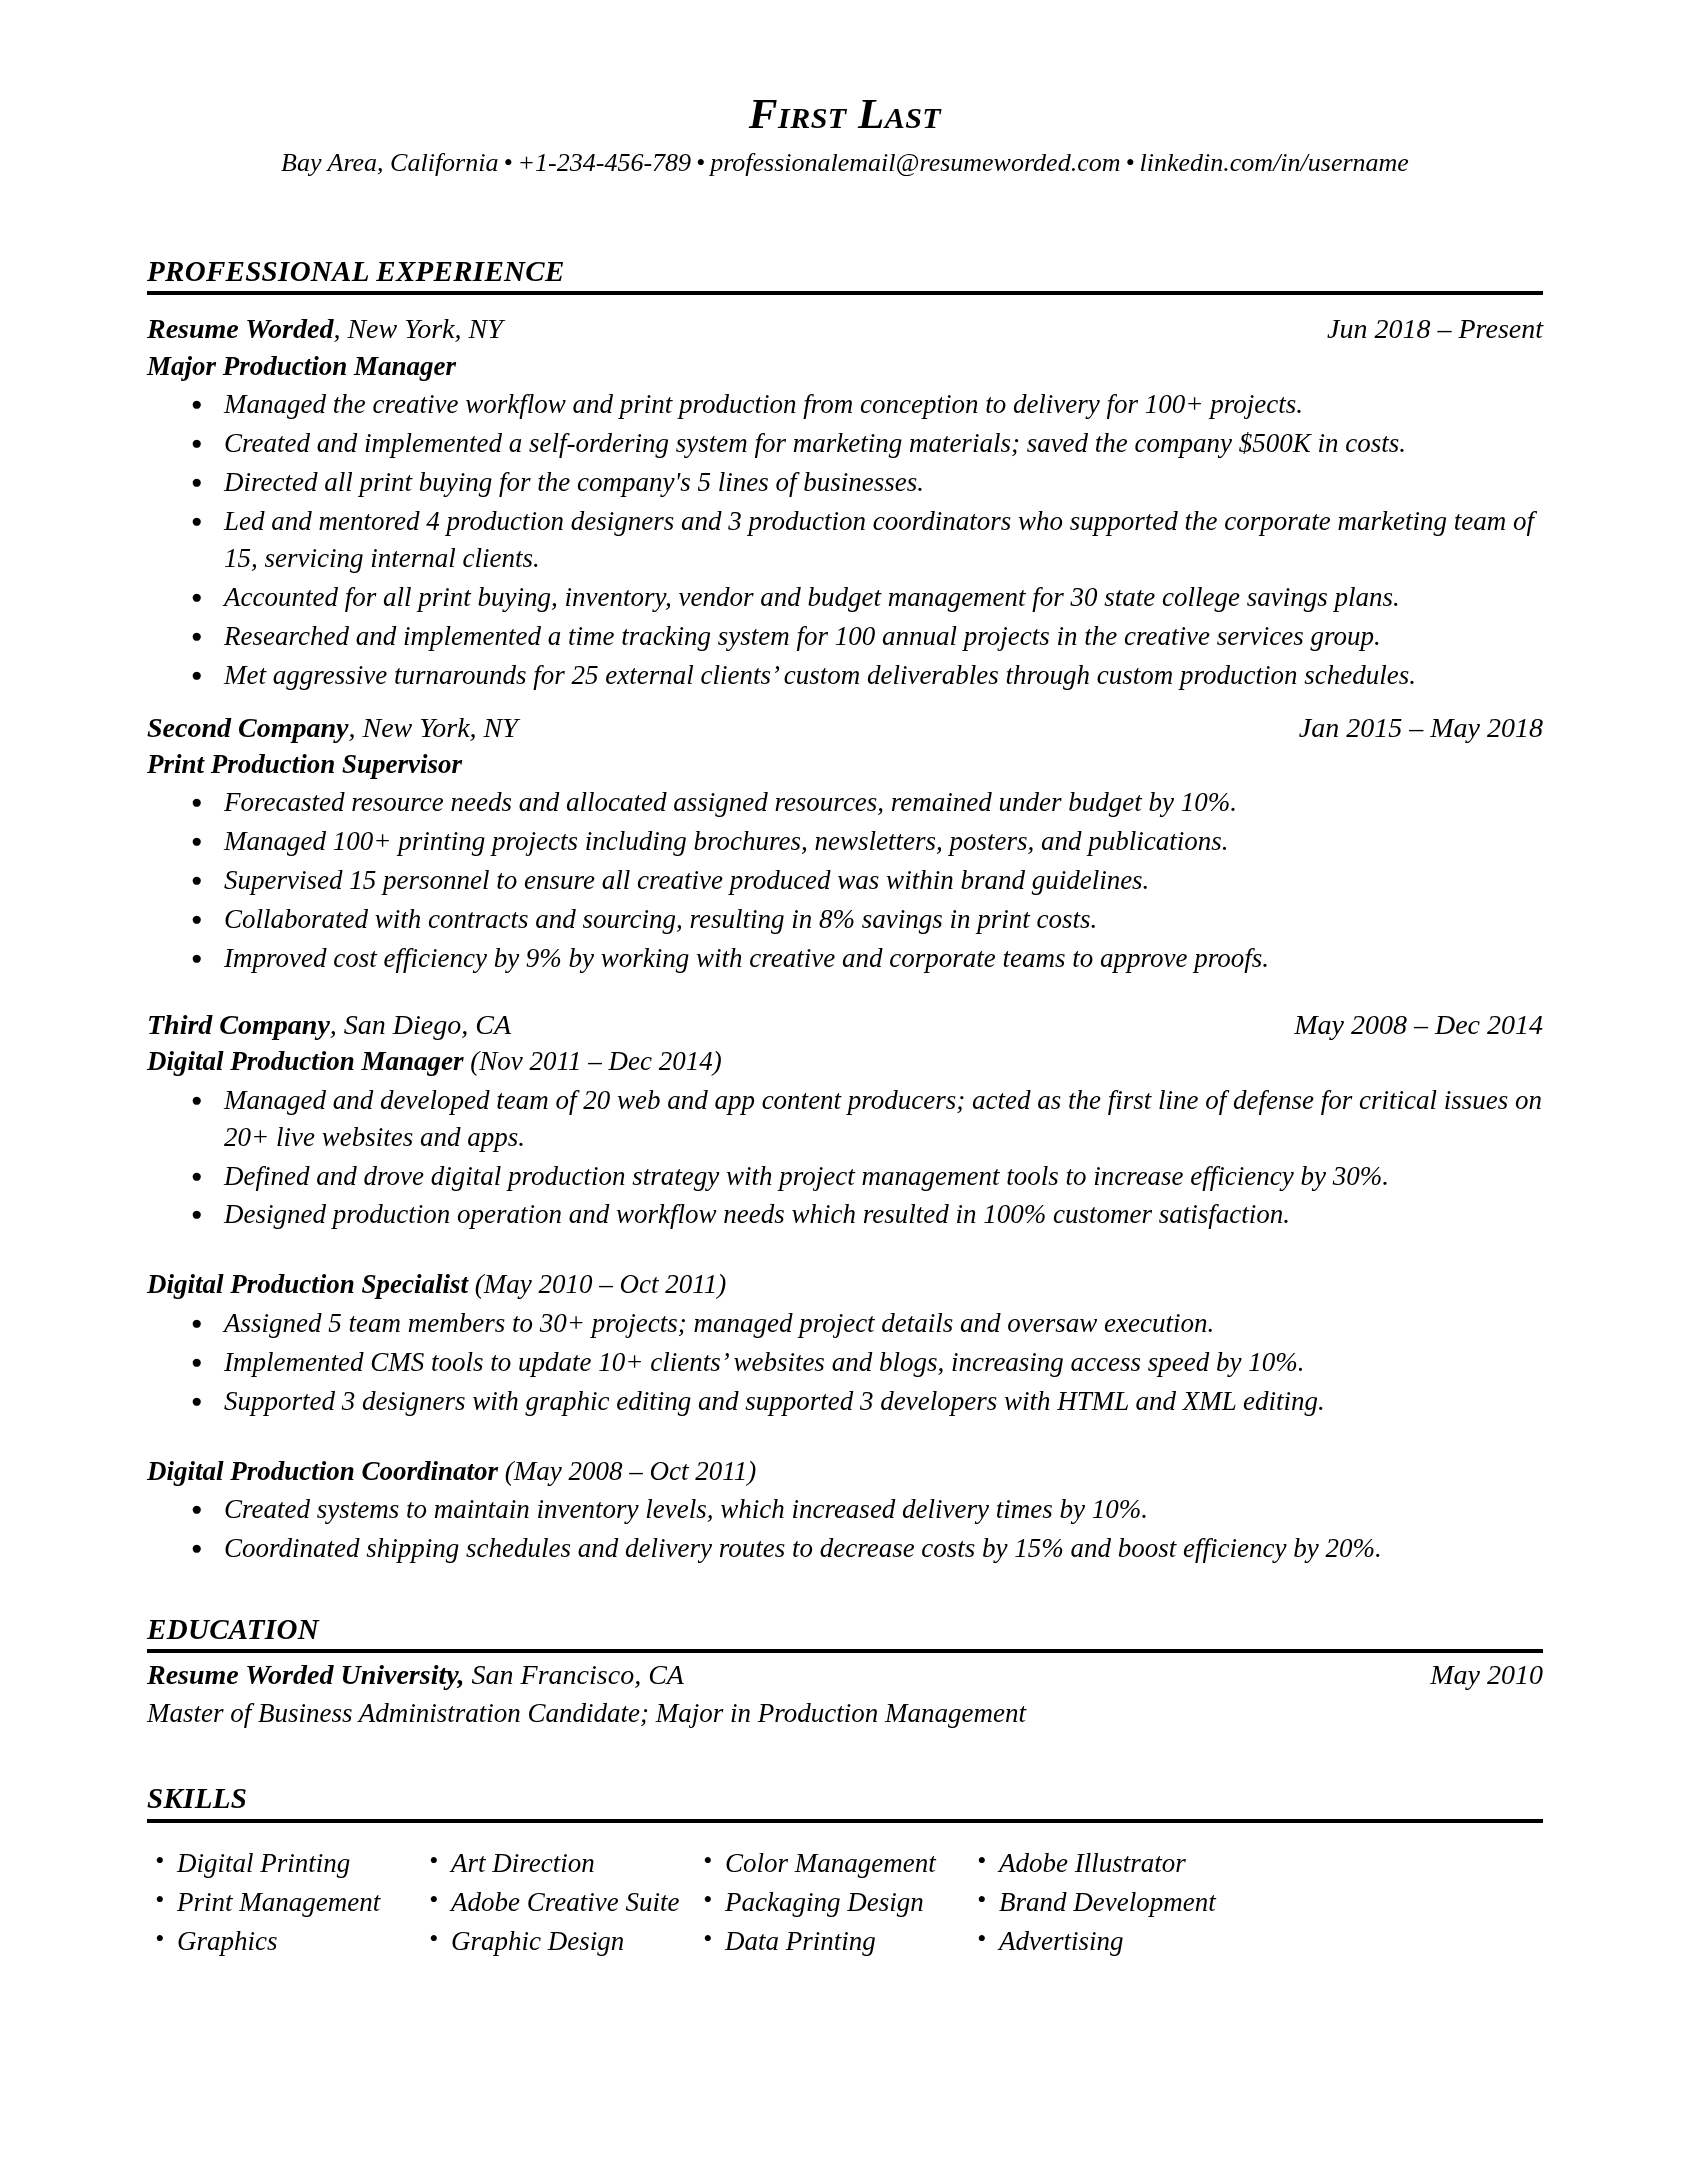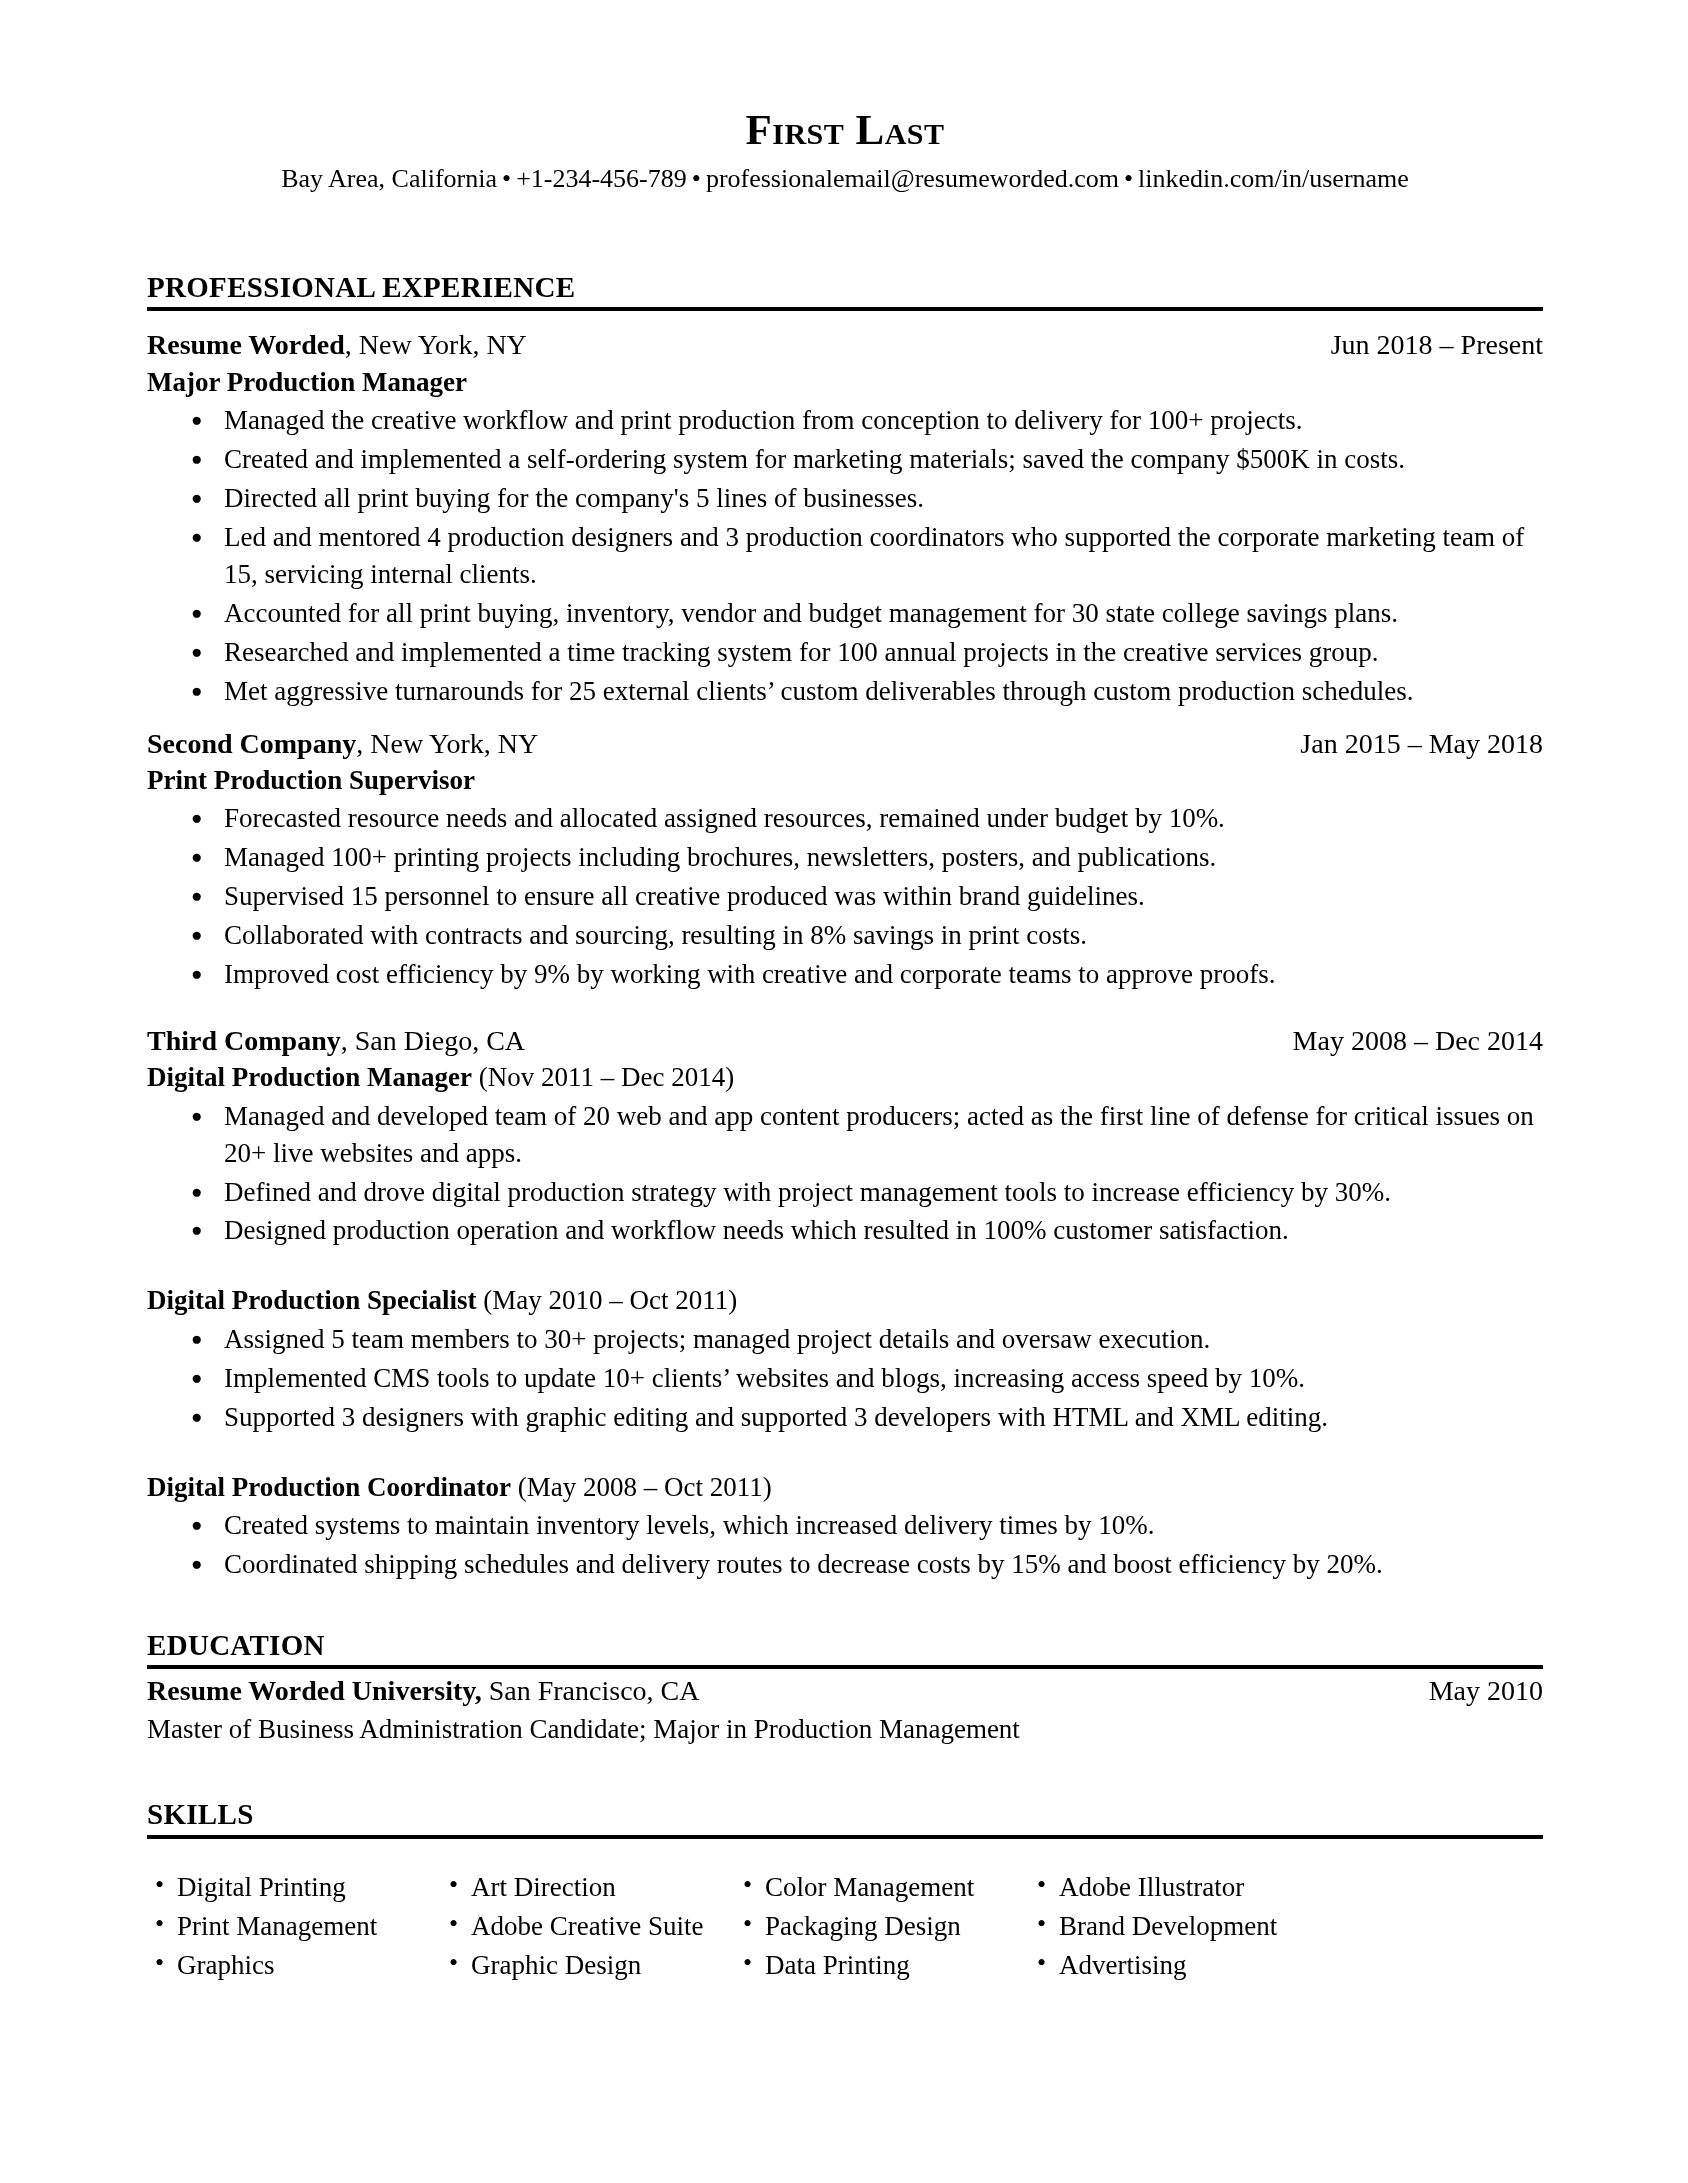--- a/index.html
+++ b/index.html
@@ -18,22 +18,23 @@
     width: 1689px;
     height: 2184px;
     box-sizing: border-box;
     padding: 0;
     position: relative;
     background: #fff;
   }
   .content {
     position: absolute;
     left: 147px;
-    top: 16px;
+    top: 0;
     width: 1396px;
+    font-style: italic;
   }
 
   
   .name {
     text-align: center;
     font-size: 43px;
     font-weight: 700;
     letter-spacing: 0.5px;
     font-variant: small-caps;
     margin-top: 91px;
@@ -132,23 +133,22 @@
   .edu-detail {
     font-size: 27px;
     line-height: 1.3;
     margin-top: 3px;
   }
 
   
   .skills-grid {
     display: grid;
     grid-template-columns: 274px 274px 274px 1fr;
-    margin-top: 30px;
+    margin-top: 22px;
     padding-left: 4px;
-    gap: 20px;
   }
   .skill-item {
     position: relative;
     padding-left: 26px;
     font-size: 27px;
     line-height: 1.37;
     margin-bottom: 2px;
   }
   .skill-item::before {
     content: "\2022";

